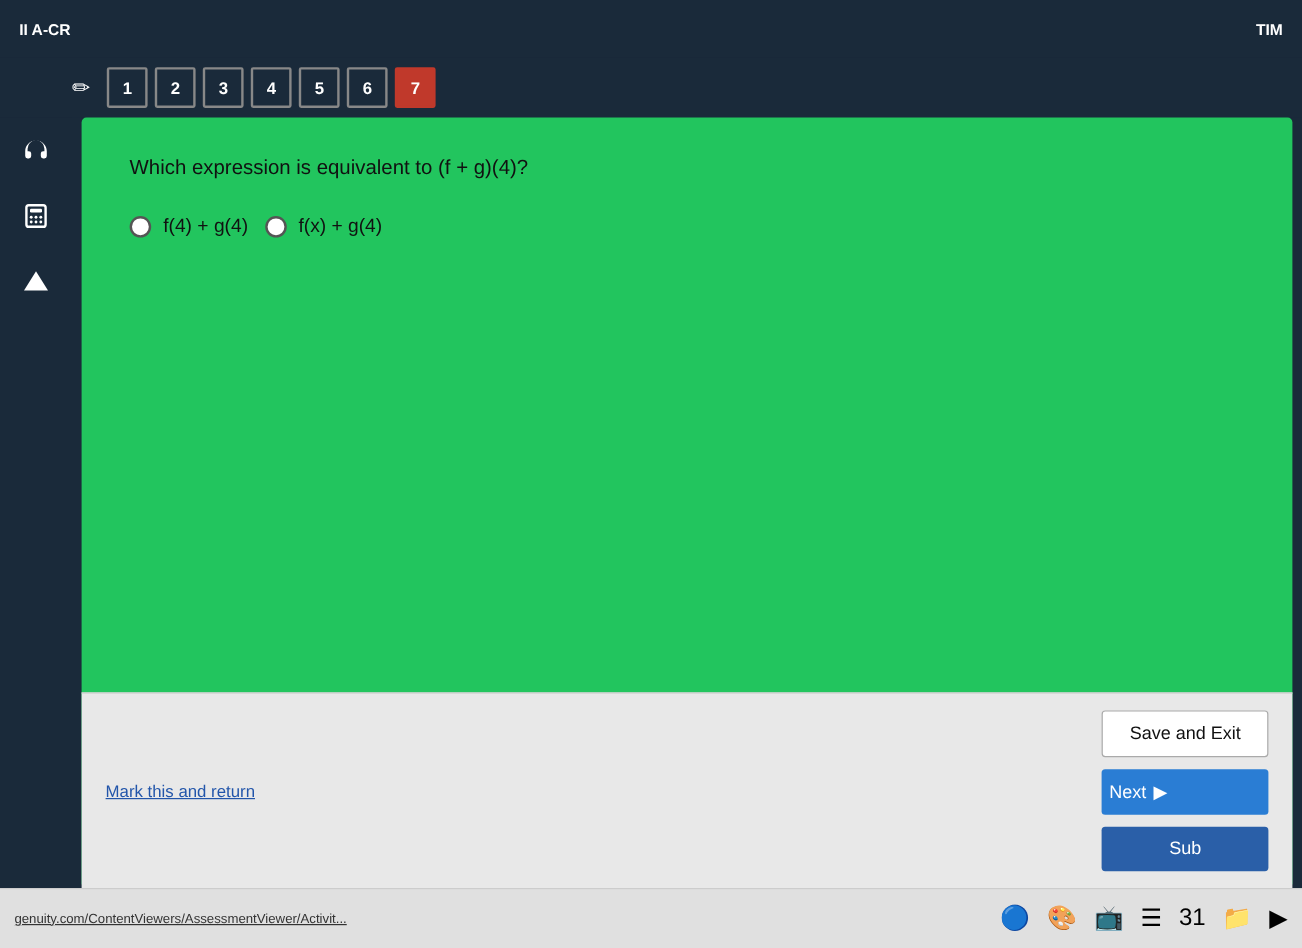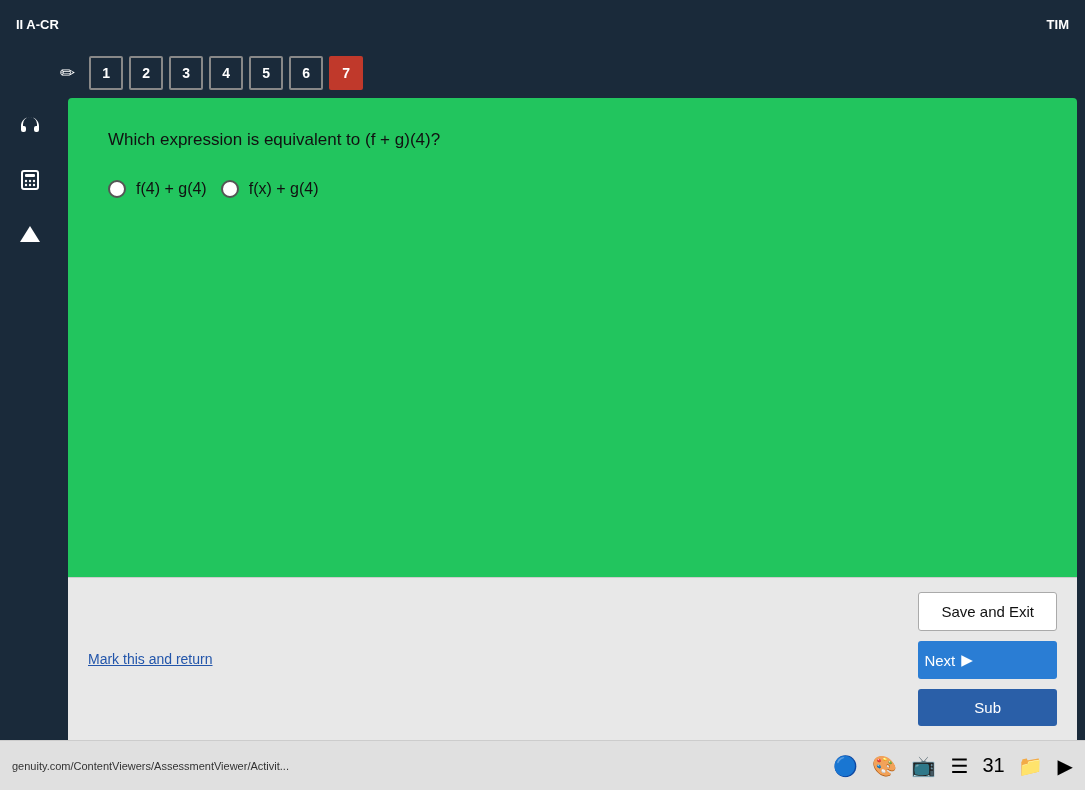--- a/index.html
+++ b/index.html
@@ -212,20 +212,21 @@
       display: flex;
       align-items: center;
       padding: 0 12px;
       gap: 10px;
       border-top: 1px solid #ccc;
     }
 
     .taskbar-url {
       font-size: 11px;
       color: #333;
+      text-decoration: underline;
     }
 
     .taskbar-icons {
       display: flex;
       align-items: center;
       gap: 14px;
       margin-left: auto;
     }
 
     .taskbar-icon {

